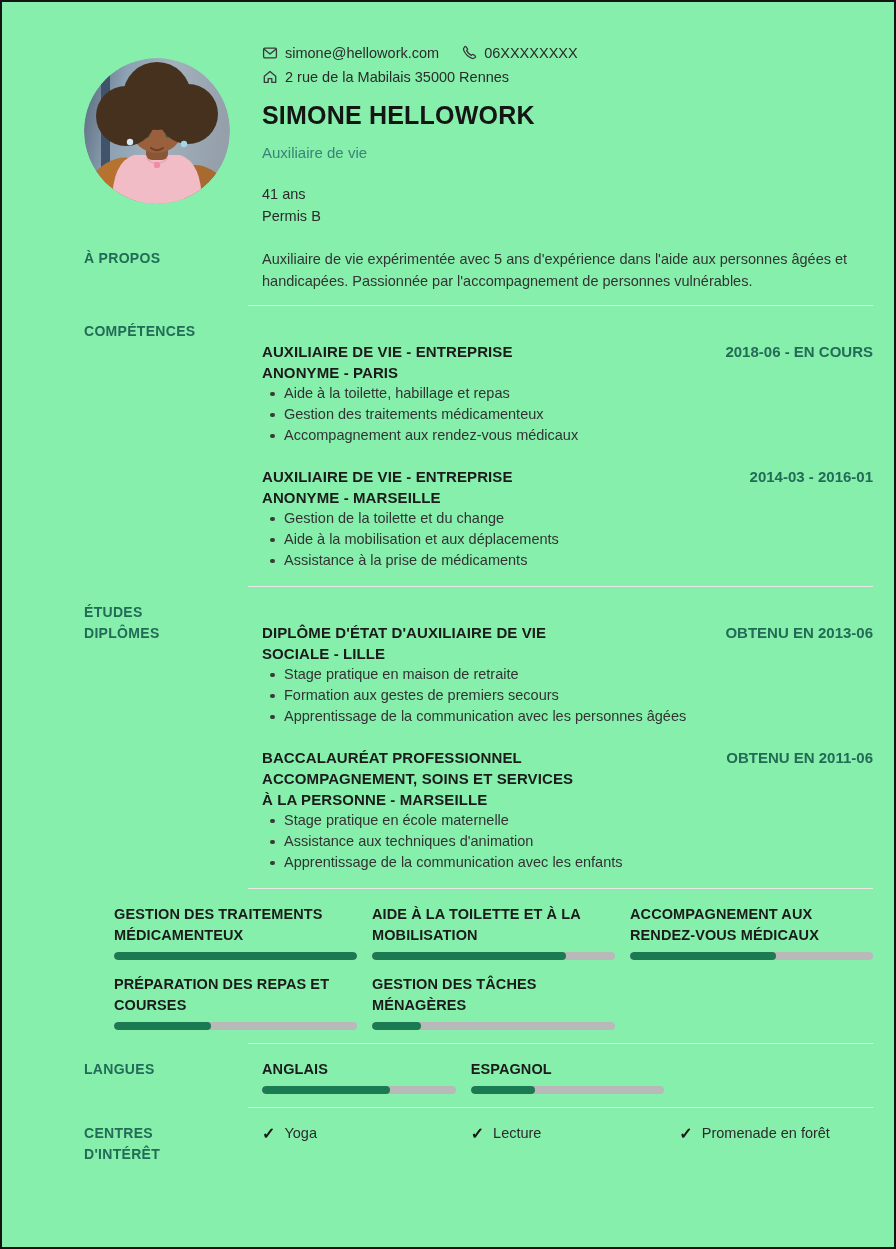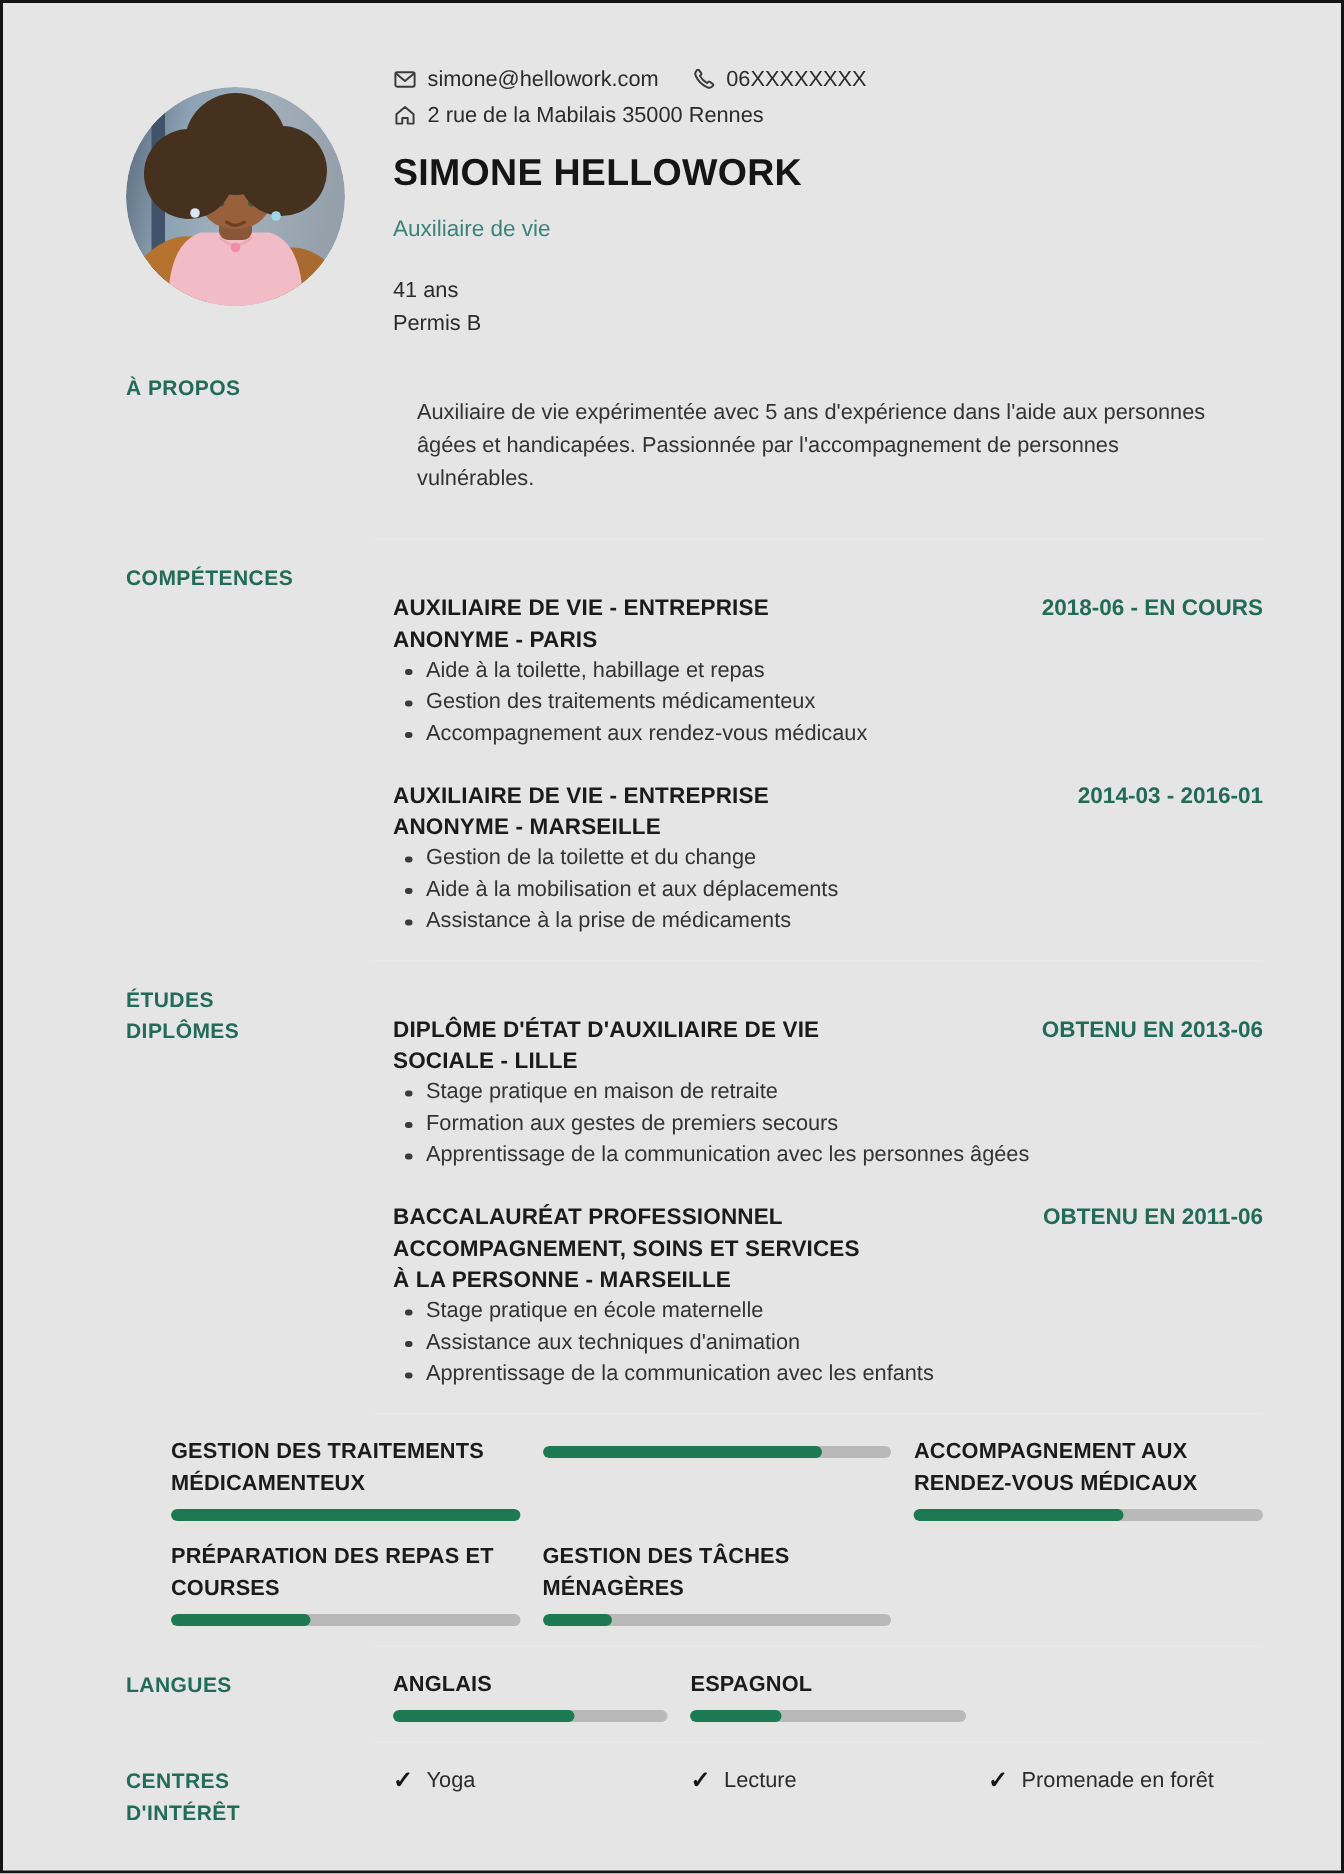--- a/index.html
+++ b/index.html
@@ -1,23 +1,23 @@
 <!DOCTYPE html>
 <html lang="fr"><head>
 <meta charset="utf-8">
 <style>
   html,body{margin:0;padding:0;background:#fff;}
   .page{
     position:relative;
     width:896px;height:1249px;
     box-sizing:border-box;
     border:2px solid #141414;
-    background:#e5e5e5;
+    background:#86efac;
     overflow:hidden;
-    padding:0 52px 0 82px;
+    padding:0 21px 0 82px;
     font-family:"Liberation Sans", sans-serif;
     color:#2f2f2f;
   }
   
   .header{display:flex;align-items:flex-start;padding-top:38px;}
   .avatar{flex:0 0 146px;width:146px;height:146px;border-radius:50%;overflow:hidden;margin-top:18px;}
   .header-right{margin-left:32px;flex:1;min-width:0;padding-top:2px;}
   .contact-line{display:flex;align-items:center;font-size:14.5px;color:#2b2b2b;line-height:22px;}
   .contact-line + .contact-line{margin-top:2px;}
   .contact-item{display:flex;align-items:center;gap:7px;}
@@ -127,21 +127,21 @@
       <div class="meta">
         <div>41 ans</div>
         <div>Permis B</div>
       </div>
     </div>
   </div>
 
   <div class="section" style="margin-top:6px;">
     <div class="section-label">À PROPOS</div>
     <div class="section-body">
-      <p class="about-text" style="margin:16px;">Auxiliaire de vie expérimentée avec 5 ans d'expérience dans l'aide aux personnes âgées et handicapées. Passionnée par l'accompagnement de personnes vulnérables.</p>
+      <p class="about-text" style="margin:0;">Auxiliaire de vie expérimentée avec 5 ans d'expérience dans l'aide aux personnes âgées et handicapées. Passionnée par l'accompagnement de personnes vulnérables.</p>
     </div>
   </div>
   <hr class="sep">
 
   <div class="section">
     <div class="section-label">COMPÉTENCES</div>
     <div class="section-body">
 
       <div class="entry">
         <div class="entry-head">
@@ -208,20 +208,21 @@
   <div class="section">
     <div class="section-body">
       <div class="grid3">
         <div>
           <div class="skill-name">GESTION DES TRAITEMENTS MÉDICAMENTEUX</div>
           <div class="bar">
               <div class="bar-fill" style="width: 100%;"></div>
             </div>
         </div>
         <div>
+          <div class="skill-name">AIDE À LA TOILETTE ET À LA MOBILISATION</div>
           <div class="bar">
               <div class="bar-fill" style="width: 80%;"></div>
             </div>
         </div>
         <div>
           <div class="skill-name">ACCOMPAGNEMENT AUX RENDEZ-VOUS MÉDICAUX</div>
           <div class="bar">
               <div class="bar-fill" style="width: 60%;"></div>
             </div>
         </div>

